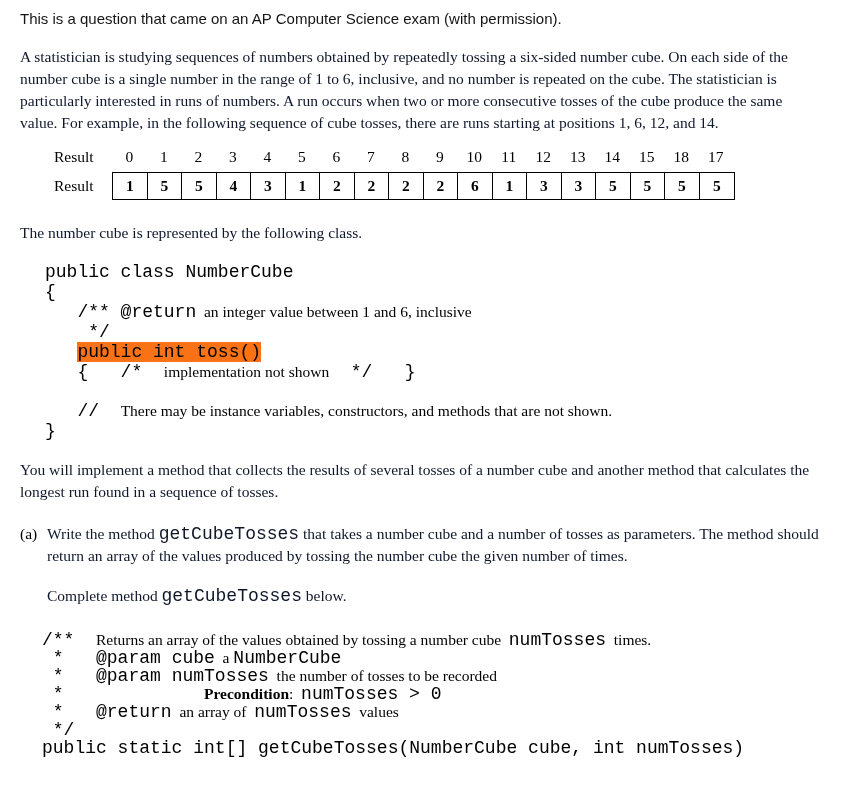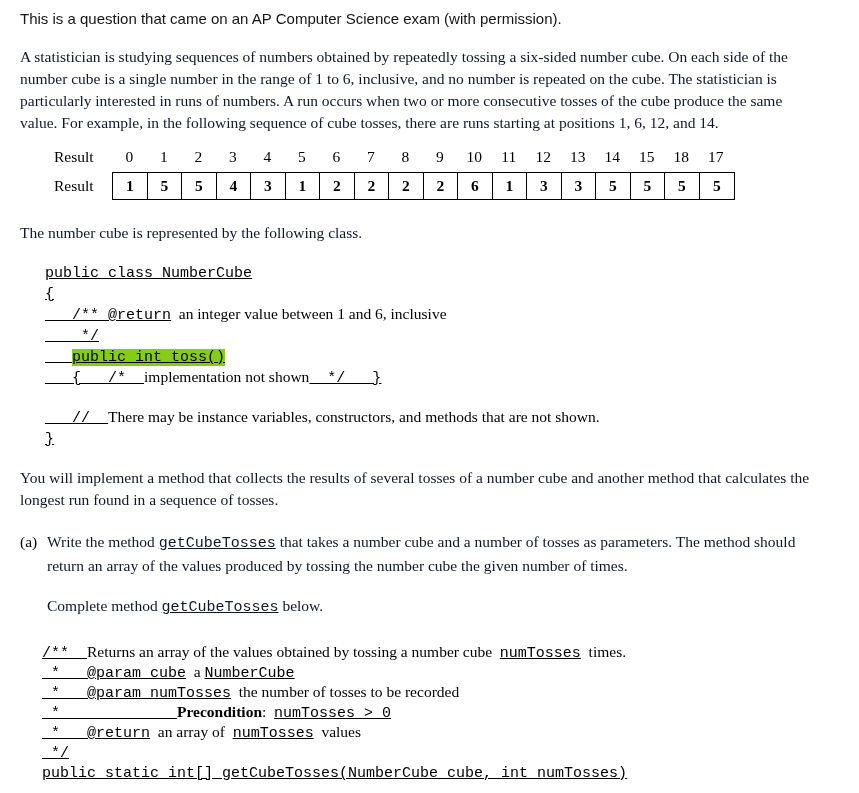--- a/index.html
+++ b/index.html
@@ -53,22 +53,22 @@
   .class-intro { margin-bottom: 18px; }
 
   
   .code { color: #000; }
   .code-line {
     white-space: pre-wrap;
     font-size: 15.5px;
     line-height: 19px;
     min-height: 19px;
   }
-  .mono { font-family: "Liberation Mono", monospace; font-size: 15px; text-decoration: underline; }
-  .hl { background: #84cc16; }
+  .mono { font-family: "Liberation Mono", monospace; font-size: 18px; }
+  .hl { background: #f97316; }
   .bold { font-weight: bold; }
   .numbercube-code { margin-left: 25px; margin-bottom: 18px; }
 
   .implement { margin-bottom: 20px; max-width: 800px; }
 
   .part-a { display: flex; margin-bottom: 18px; }
   .part-label { width: 27px; font-size: 15.5px; line-height: 22px; }
   .part-body { flex: 1; max-width: 775px; }
 
   .complete { margin-left: 27px; margin-bottom: 24px; }

